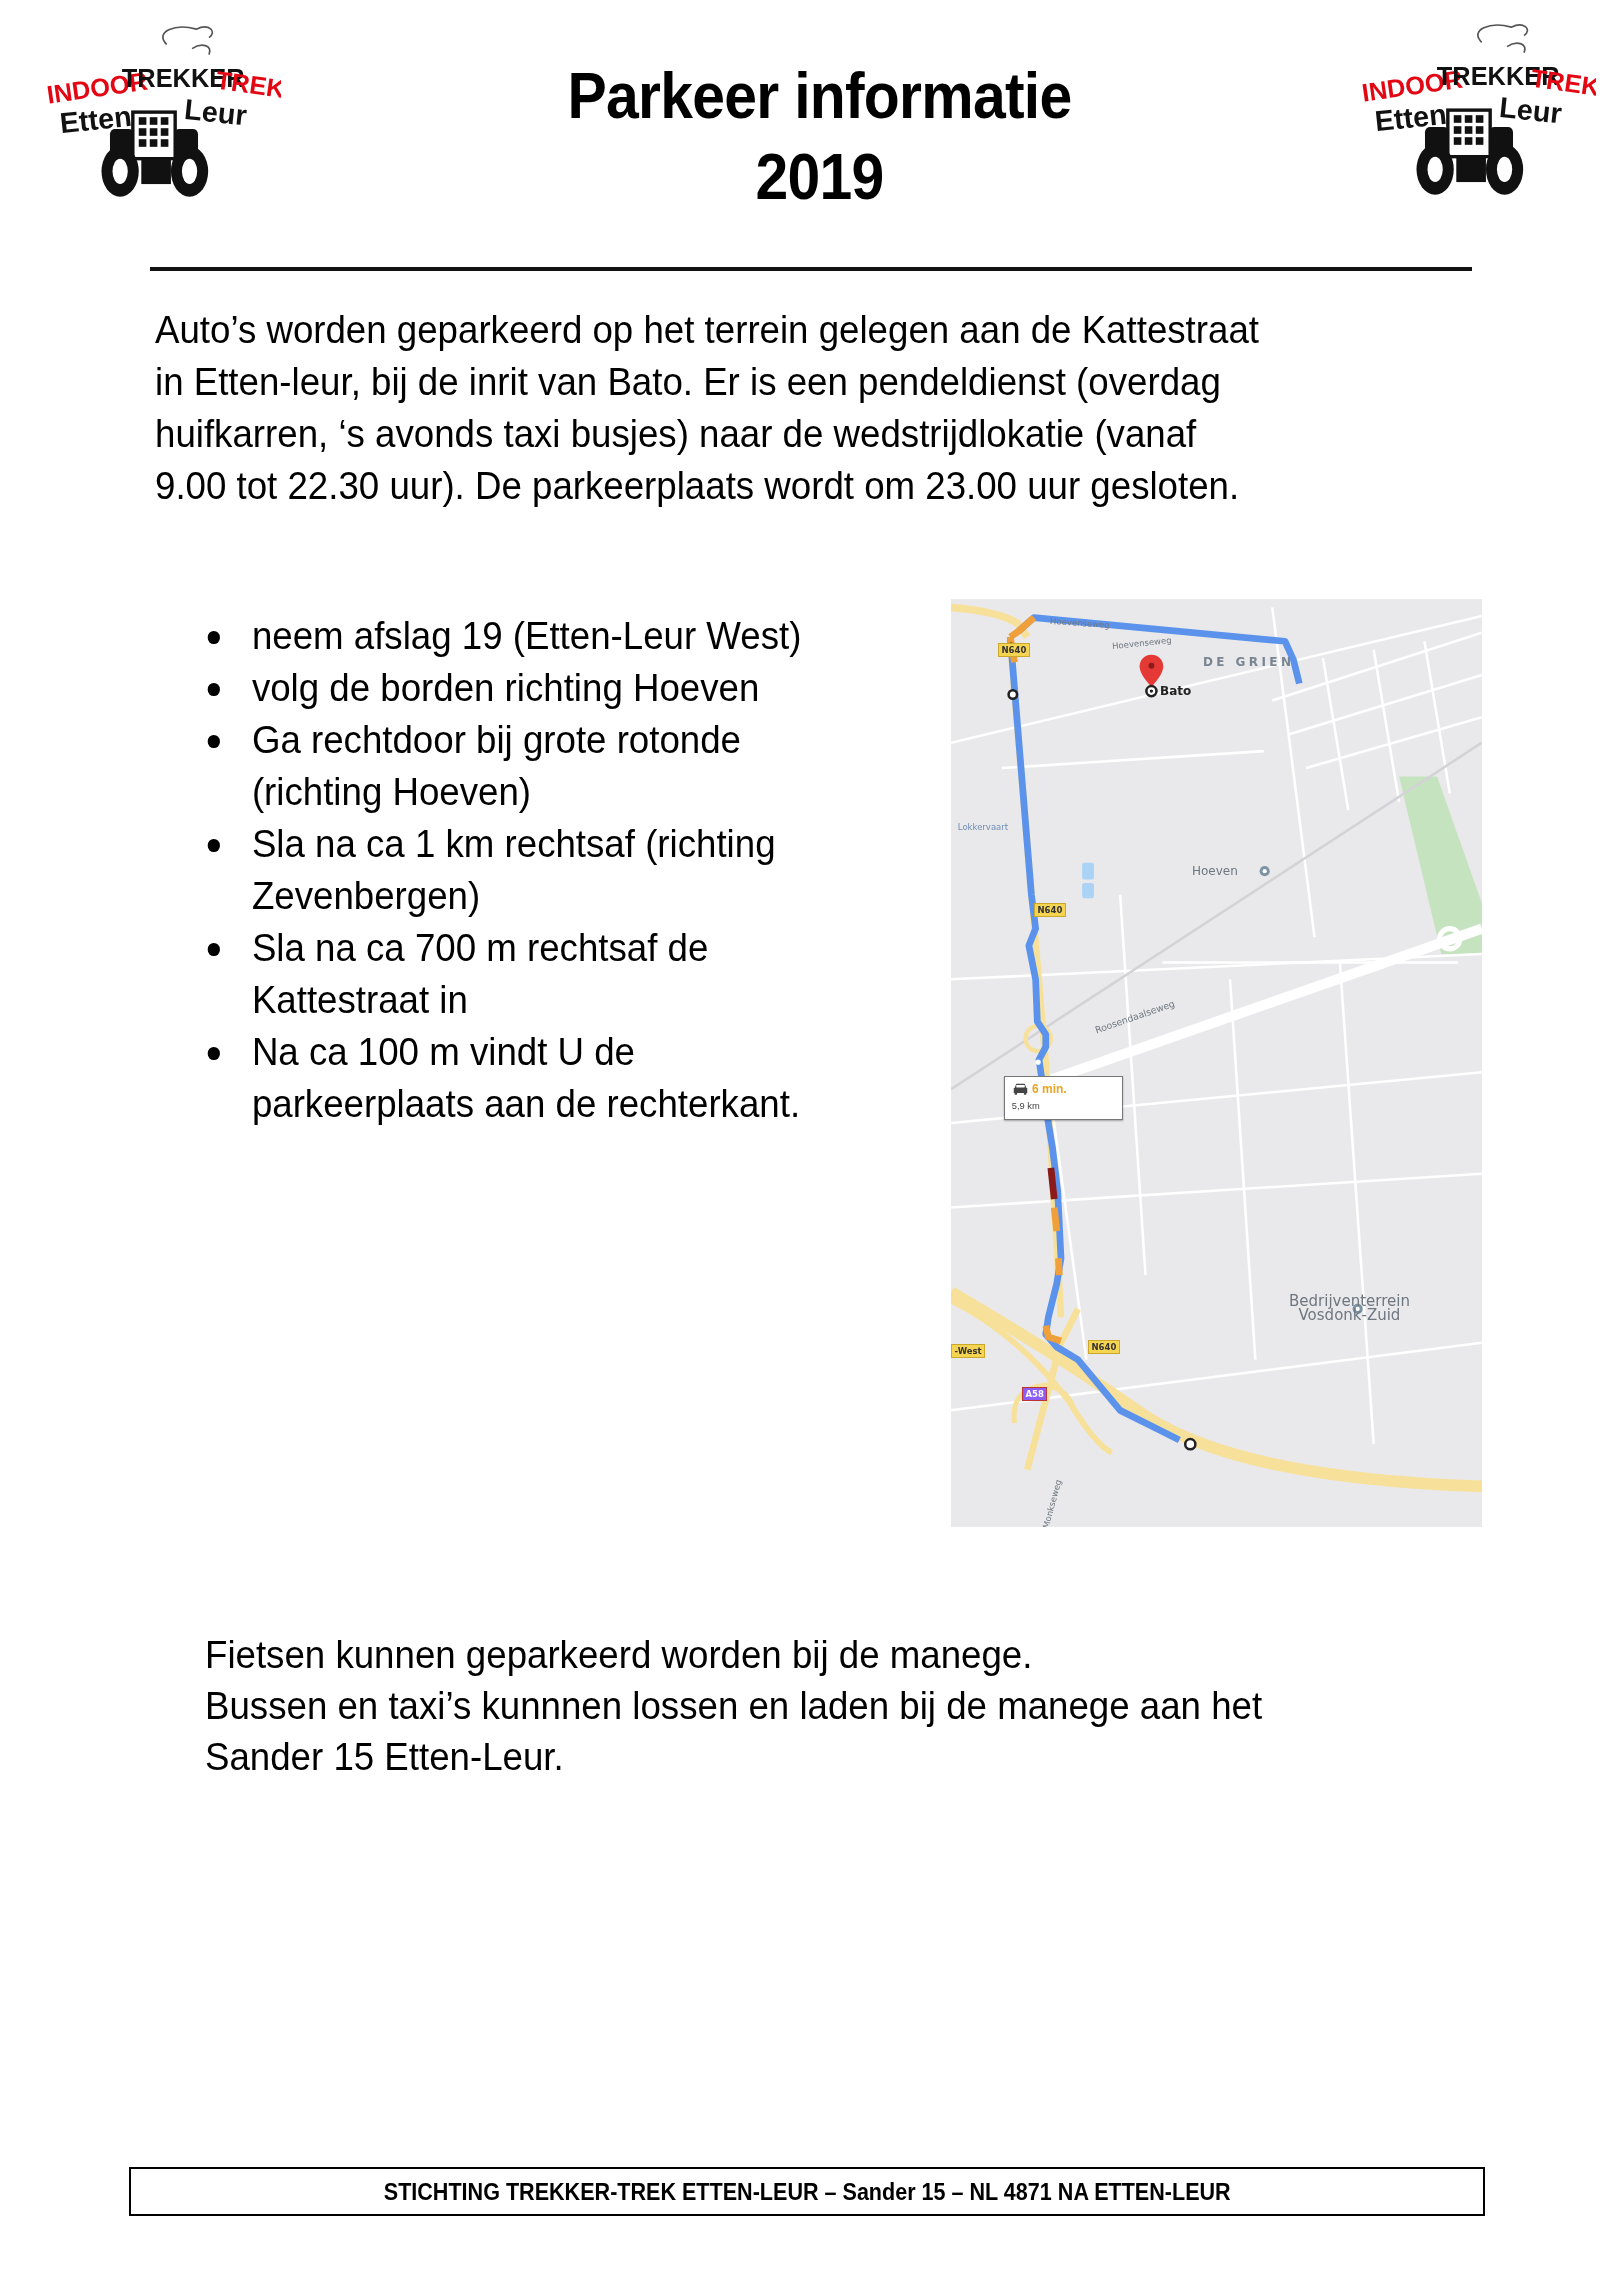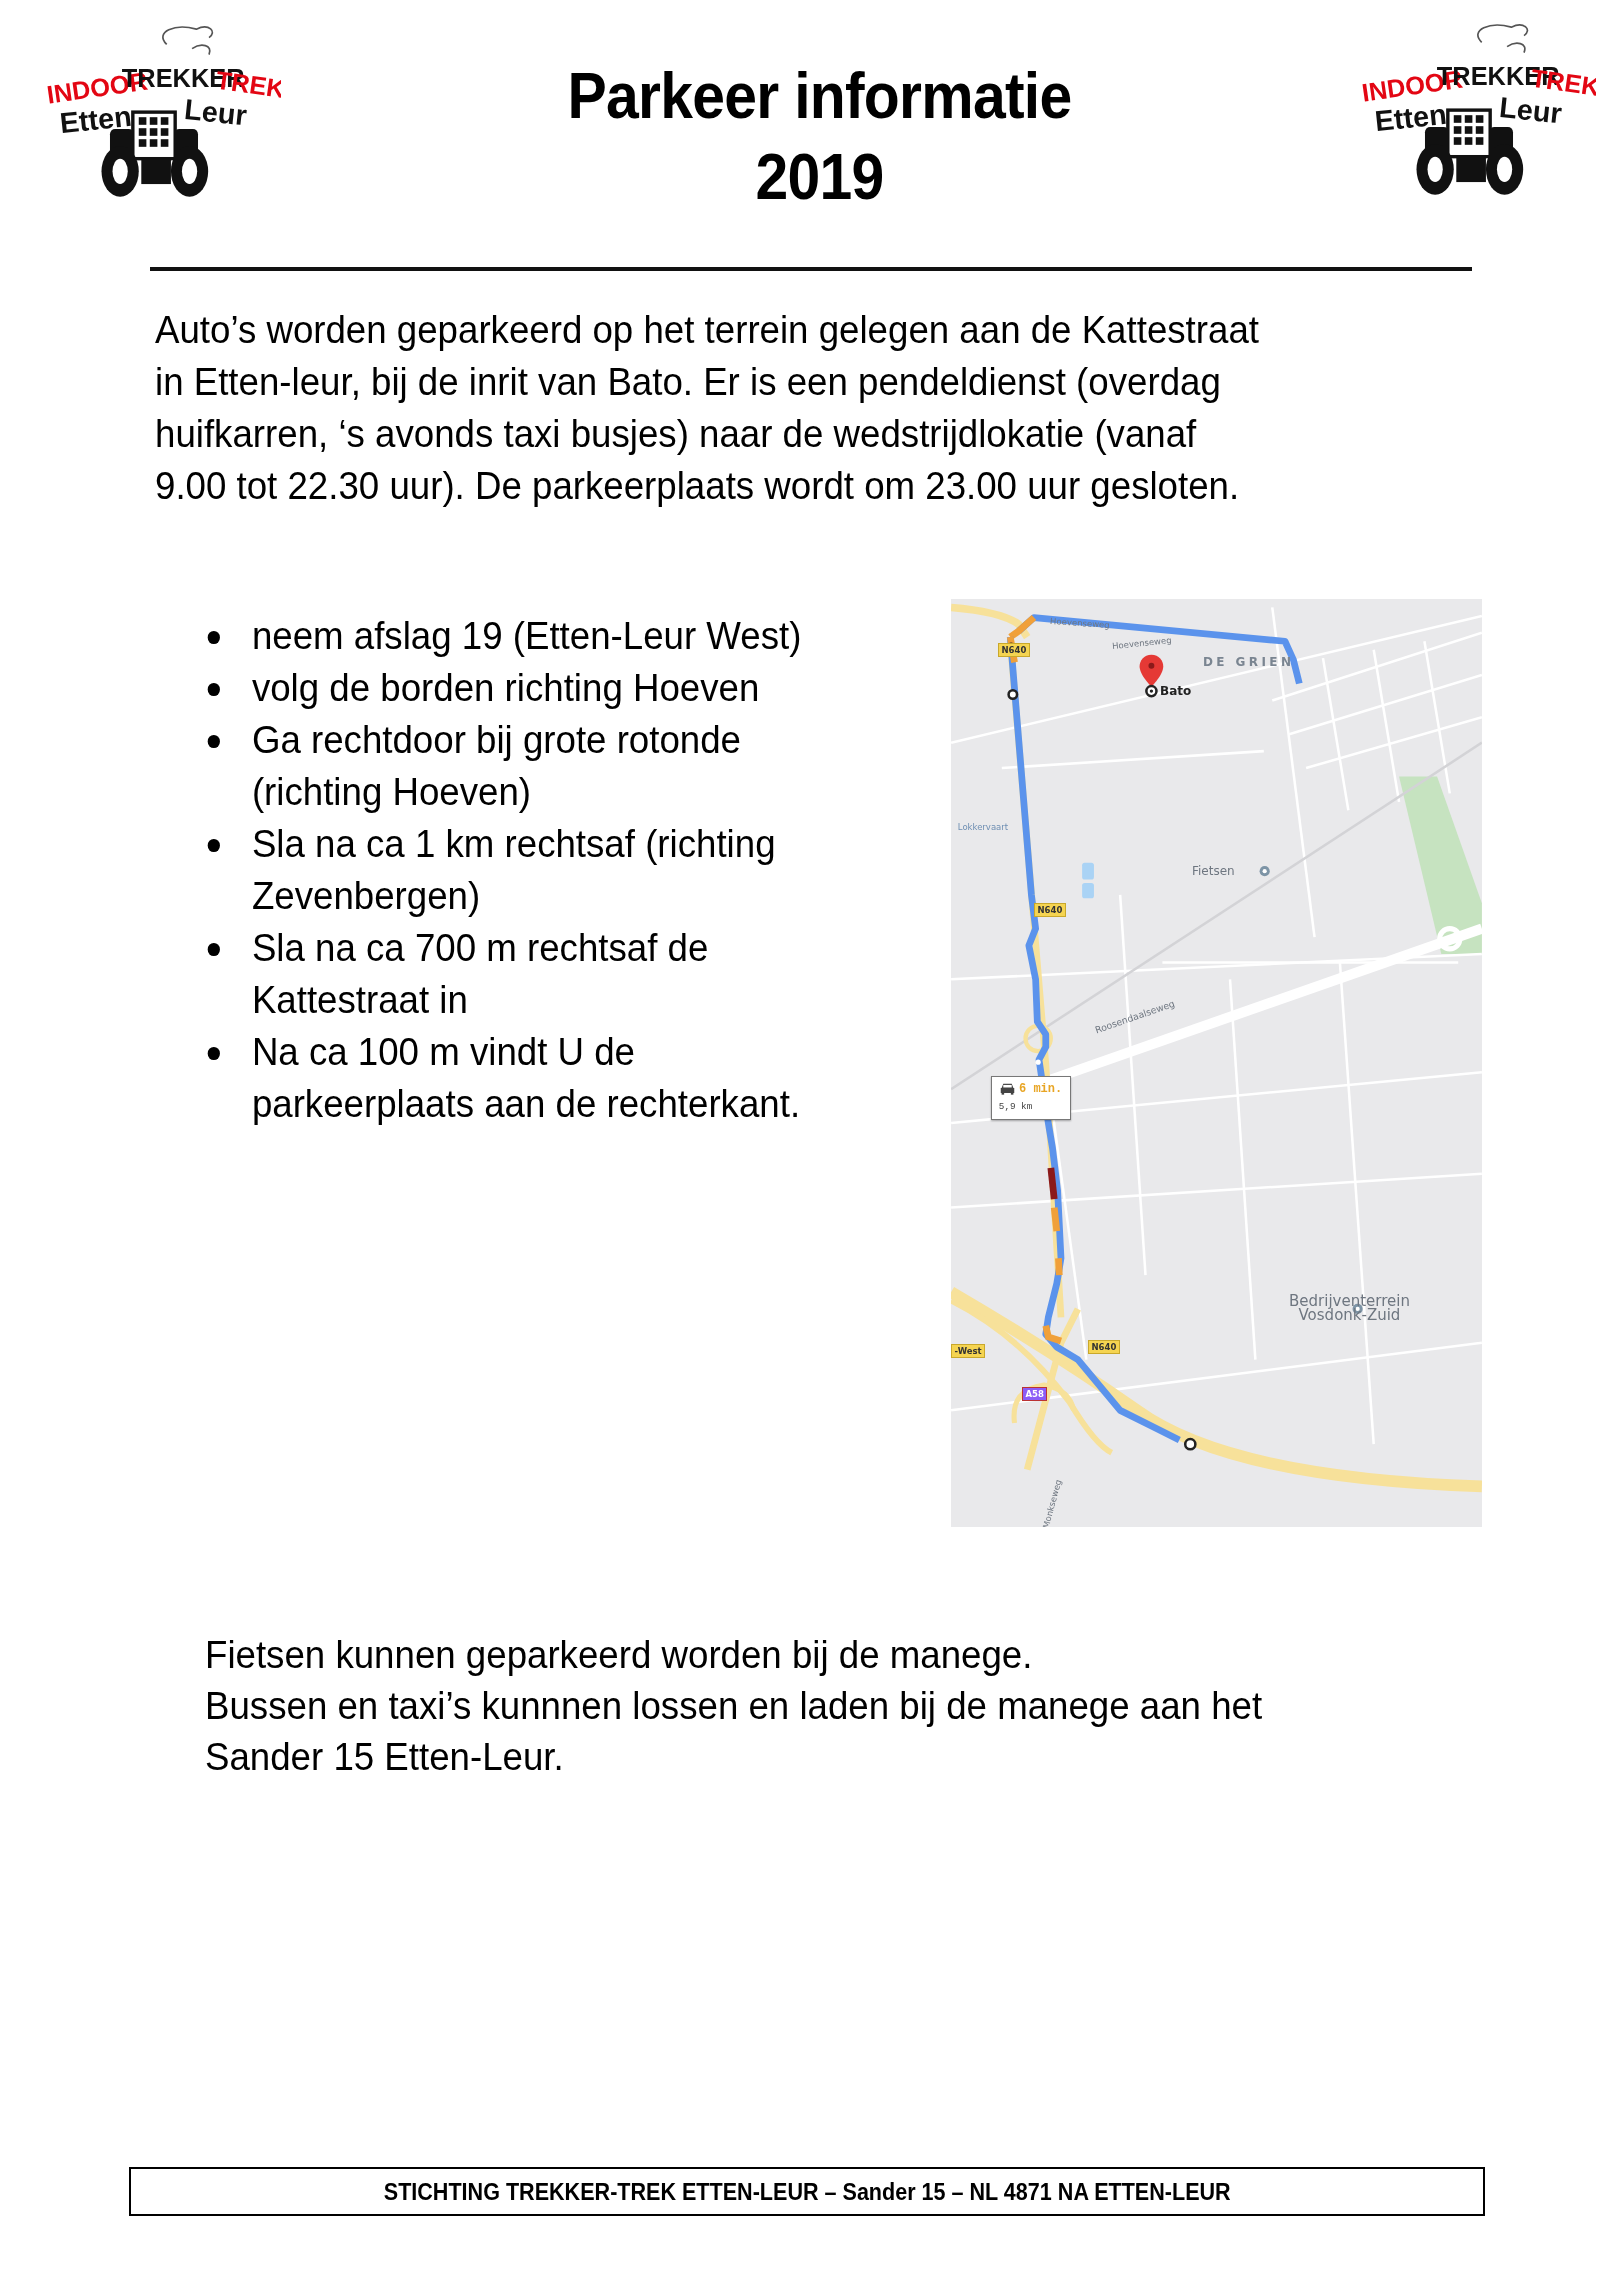--- a/index.html
+++ b/index.html
@@ -25,22 +25,22 @@
              font-size: 39px; line-height: 52px; }
   .bullets li { position: relative; padding-left: 52px; transform: scaleX(0.94); transform-origin: left top; white-space: nowrap; }
   .bullets li .dot { position: absolute; left: 5px; top: 21px; width: 12.7px; height: 12.7px; border-radius: 50%; background: #000; }
 
   .map { position: absolute; left: 951px; top: 599px; width: 531px; height: 928px; background: #e9e9eb; overflow: hidden; }
   .map svg { position: absolute; left: 0; top: 0; width: 531px; height: 928px; }
   .map .lbl { position: absolute; font-family: "DejaVu Sans", sans-serif; color: #6e7680; white-space: nowrap; }
   .map .shield { position: absolute; background: #f5d451; border: 0.8px solid #c9a82b; color: #333; font-size: 8.5px; font-weight: bold;
                  padding: 0.8px 2.5px; font-family: "DejaVu Sans", sans-serif; text-align: center; }
   .map .shield.a { background: #8b5cf6; border-color: #b33; color: #fff; }
-  .callout { position: absolute; left: 40px; top: 477px; width: 78px; height: 42px; background: #fff; border: 1.3px solid #777;
-             box-shadow: 0 0.8px 1.7px rgba(0,0,0,.3); font-family: Liberation Mono, monospace; }
+  .callout { position: absolute; left: 53px; top: 477px; width: 78px; height: 42px; background: #fff; border: 1.3px solid #777;
+             box-shadow: 0 0.8px 1.7px rgba(0,0,0,.3); font-family: Liberation Sans, sans-serif; padding-left: 39px; }
   .callout .t { position: absolute; left: 27px; top: 5px; color: #e8a524; font-weight: bold; font-size: 12px; }
   .callout .d { position: absolute; left: 6.8px; top: 24px; color: #444; font-size: 9.3px; }
   .callout .car { position: absolute; left: 6.8px; top: 5px; width: 17px; height: 13.5px; }
 
   .bottom { position: absolute; left: 205px; top: 1629px; font-size: 39px; line-height: 51px; white-space: nowrap;
             transform: scaleX(0.94); transform-origin: left top; }
   .bottom div { height: 51px; }
 
   .footer { position: absolute; left: 129px; top: 2167px; width: 1352px; height: 45px; border: 2.5px solid #000;
             display: flex; align-items: center; justify-content: center; }
@@ -215,21 +215,21 @@
     <circle cx="371" cy="322" r="6" fill="#7d94a6"></circle>
       <circle cx="371" cy="322" r="2.5" fill="#fff"></circle>
     <circle cx="481" cy="840" r="6" fill="#7d94a6"></circle>
       <circle cx="481" cy="840" r="2.5" fill="#fff"></circle>
   </svg>
   <span class="lbl" style="left:99px;top:18.6px;font-size:8.5px;transform:rotate(4deg);">Hoevenseweg</span>
   <span class="lbl" style="left:161px;top:39px;font-size:8.5px;transform:rotate(-6deg);">Hoevenseweg</span>
   <span class="lbl" style="left:252px;top:56px;font-size:12px;font-weight:bold;letter-spacing:3.4px;color:#7a8591;">DE GRIEN</span>
   <span class="lbl" style="left:209px;top:85px;font-size:12px;font-weight:bold;color:#222;">Bato</span>
   <span class="lbl" style="left:6.8px;top:223px;font-size:8.5px;color:#6f8fb3;">Lokkervaart</span>
-  <span class="lbl" style="left:241px;top:265px;font-size:12px;">Fietsen</span>
+  <span class="lbl" style="left:241px;top:265px;font-size:12px;">Hoeven</span>
   <span class="lbl" style="left:142px;top:412px;font-size:9.3px;transform:rotate(-19deg);">Roosendaalseweg</span>
   <span class="lbl" style="left:338px;top:696px;font-size:15px;text-align:center;line-height:13.5px;">
     <span>Bedrijventerrein</span><br><span>Vosdonk-Zuid</span>
   </span>
   <span class="shield" style="left:0px;top:745px;">-West</span>
   <span class="lbl" style="left:76px;top:900px;font-size:8.5px;transform:rotate(-75deg);">Monkseweg</span>
   <span class="shield" style="left:47px;top:44px;">N640</span>
   <span class="shield" style="left:83px;top:304px;">N640</span>
   <span class="shield" style="left:137px;top:741px;">N640</span>
   <span class="shield a" style="left:71px;top:788px;">A58</span>

